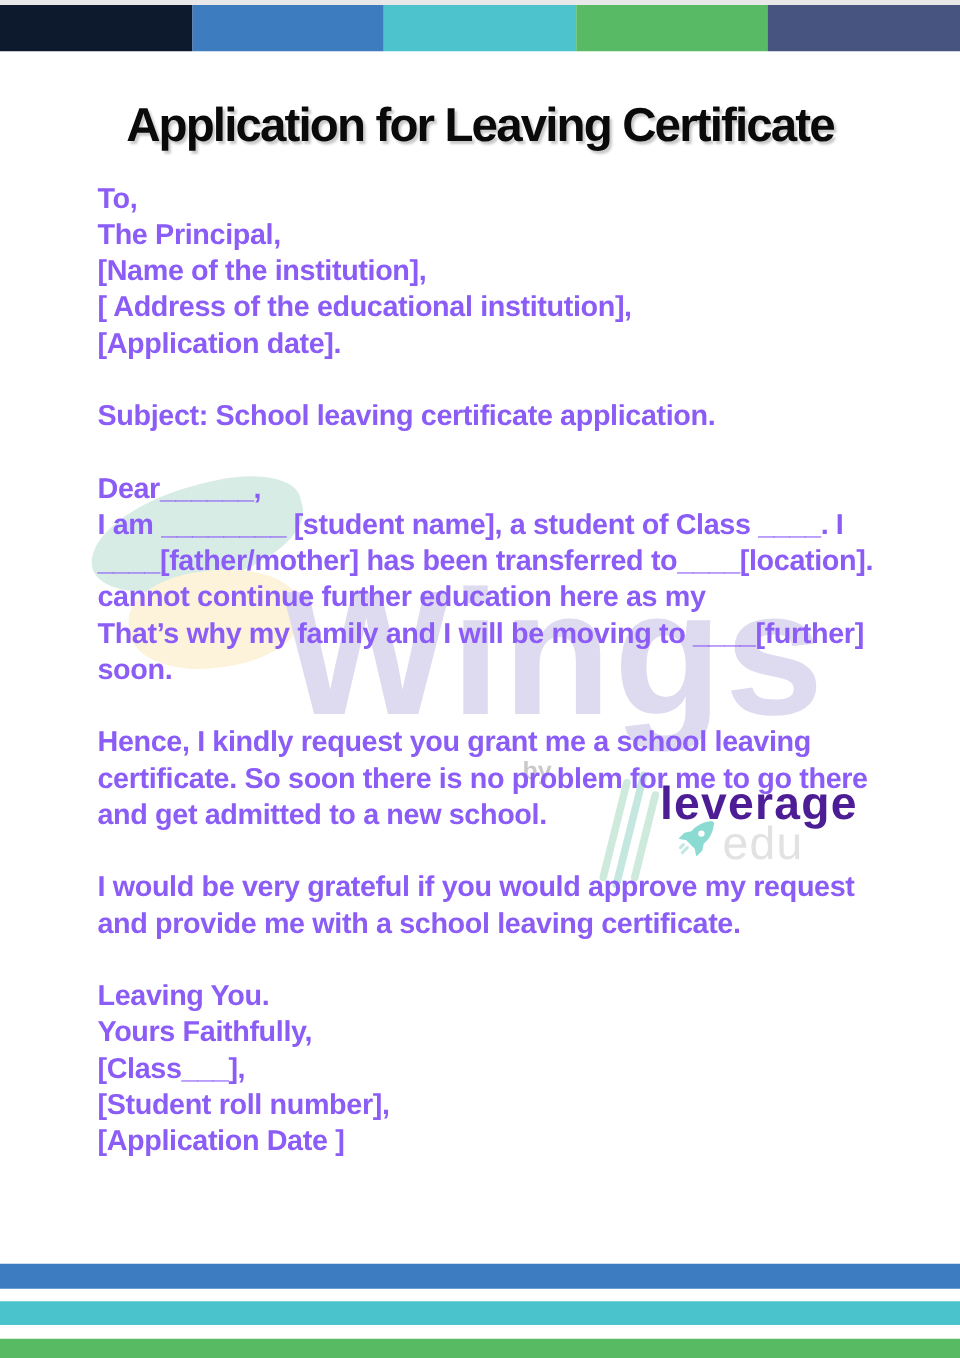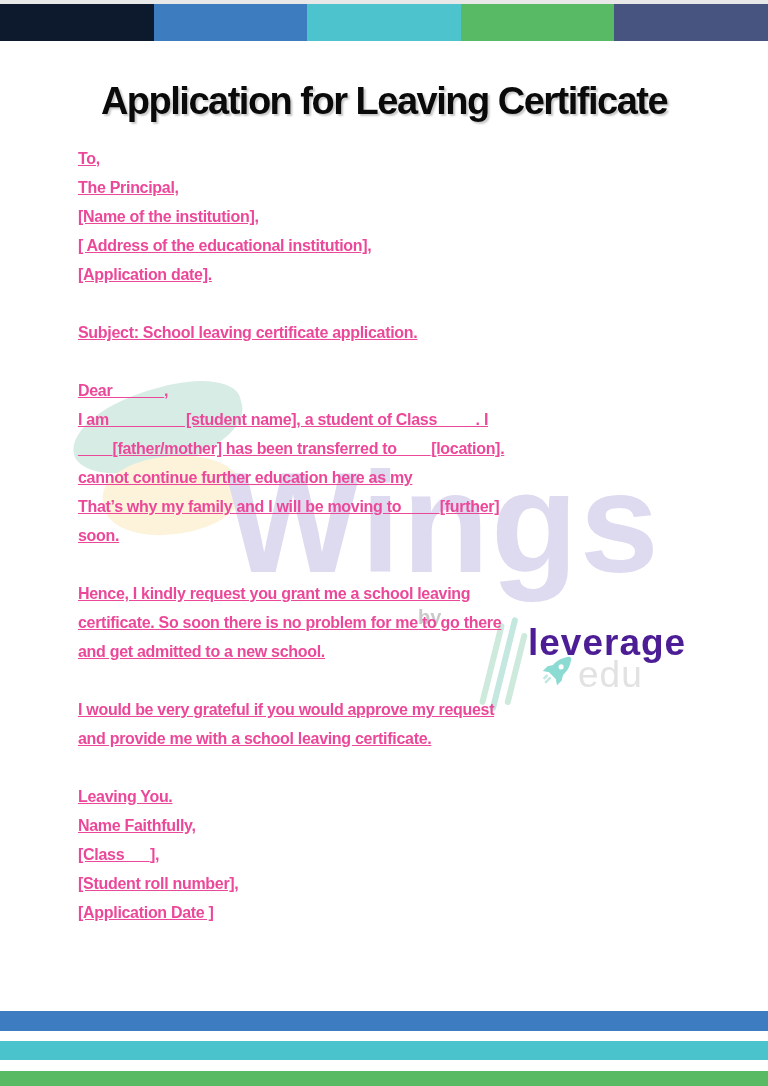--- a/index.html
+++ b/index.html
@@ -106,25 +106,24 @@
   .wm-streak.s1 { left: 489px; top: 618px; height: 84px; }
   .wm-streak.s2 { left: 501px; top: 612px; height: 96px; background: #c4e7e0; }
   .wm-streak.s3 { left: 513px; top: 628px; height: 74px; }
 
   
   .letter {
     position: absolute;
     left: 78px;
     top: 140px;
     z-index: 2;
-    color: #ec4899;
-    font-size: 16px;
+    color: #8b5cf6;
+    font-size: 23px;
     font-weight: 700;
     letter-spacing: -0.3px;
-    text-decoration: underline;
   }
   .block { margin: 0 0 29px 0; }
   .block:last-child { margin-bottom: 0; }
   .line {
     white-space: pre;
     line-height: 29px;
     height: 29px;
   }
 
   
@@ -194,21 +193,21 @@
       <div class="line">and get admitted to a new school.</div>
     </div>
 
     <div class="block">
       <div class="line">I would be very grateful if you would approve my request</div>
       <div class="line">and provide me with a school leaving certificate.</div>
     </div>
 
     <div class="block">
       <div class="line">Leaving You.</div>
-      <div class="line">Name Faithfully,</div>
+      <div class="line">Yours Faithfully,</div>
       <div class="line">[Class___],</div>
       <div class="line">[Student roll number],</div>
       <div class="line">[Application Date ]</div>
     </div>
 
   </div>
 
   <div class="stripe blue" style="background: rgb(62, 124, 193);"></div>
   <div class="stripe teal" style="background: rgb(75, 195, 205);"></div>
   <div class="stripe green" style="background: rgb(88, 186, 99);"></div>

